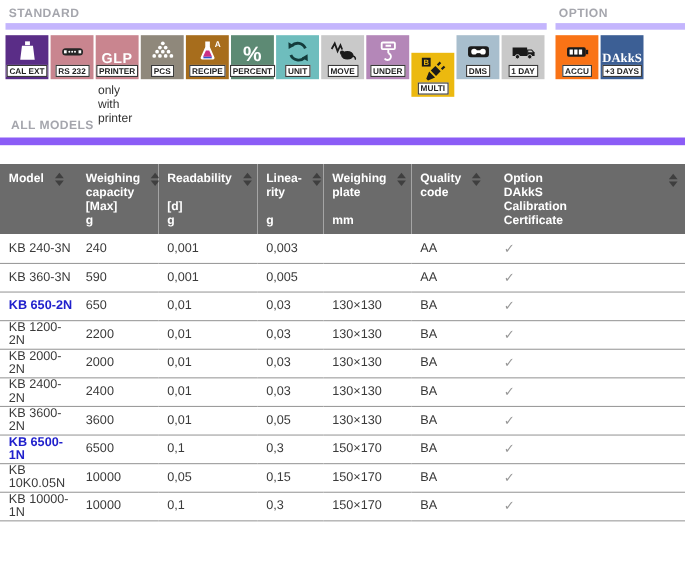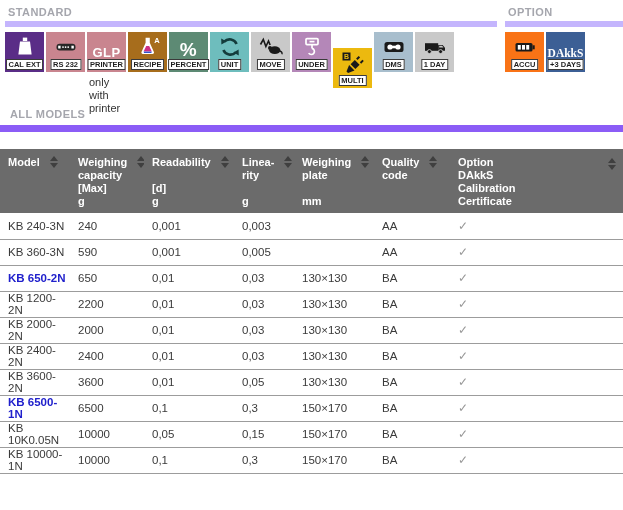--- a/index.html
+++ b/index.html
@@ -39,21 +39,21 @@
   .models-head h2{
     margin:0;font-size:11px;font-weight:700;color:#a5a6ad;letter-spacing:.4px;
   }
 
   
   table{border-collapse:collapse;width:623px;table-layout:fixed;margin-top:17px;}
   thead th{
     background:#6b6b6b;color:#fff;font-size:11px;font-weight:700;text-align:left;
     vertical-align:top;padding:7px 0 5px 8px;box-sizing:border-box;position:relative;
   }
-  .hline{height:13px;line-height:13px;display:flex;align-items:flex-start;}
+  .hline{height:13px;line-height:13px;display:flex;align-items:flex-end;}
   .sort{display:inline-block;margin-left:10px;}
   .sort i{display:block;width:0;height:0;border-left:4px solid transparent;border-right:4px solid transparent;}
   .sort .up{border-bottom:5px solid #3f3f3f;margin-bottom:2px;}
   .sort .down{border-top:5px solid #3f3f3f;}
   .sort-right{position:absolute;right:7px;top:9px;margin-left:0;}
   tbody td{
     height:26px;box-sizing:border-box;border-bottom:1px solid #9c9c9c;
     padding:0 0 0 8px;font-size:11.5px;color:#3a3a3a;vertical-align:middle;
   }
   td.check{color:#999;font-size:12px;}
@@ -98,20 +98,39 @@
             <div class="badge" style="background: rgb(201, 133, 143);">
               <div class="glyph">
                 <div class="txt-glyph" style="color:#ffffff;font-size:13px;letter-spacing:.5px;">GLP</div>
               </div>
               <div class="blabel">PRINTER</div>
             </div>
             <div class="note">
               <div>only</div>
               <div>with</div>
               <div>printer</div>
+            </div>
+          </div>
+          <div class="badge-wrap">
+            <div class="badge" style="background: rgb(143, 136, 123);">
+              <div class="glyph">
+                <svg viewBox="0 0 24 24" fill="#ffffff">
+                  <circle cx="12" cy="4.4" r="1.7"></circle>
+                  <circle cx="9.4" cy="8.2" r="1.7"></circle>
+                  <circle cx="14.6" cy="8.2" r="1.7"></circle>
+                  <circle cx="6.8" cy="12" r="1.7"></circle>
+                  <circle cx="12" cy="12" r="1.7"></circle>
+                  <circle cx="17.2" cy="12" r="1.7"></circle>
+                  <circle cx="4.2" cy="15.8" r="1.7"></circle>
+                  <circle cx="9.4" cy="15.8" r="1.7"></circle>
+                  <circle cx="14.6" cy="15.8" r="1.7"></circle>
+                  <circle cx="19.8" cy="15.8" r="1.7"></circle>
+                </svg>
+              </div>
+              <div class="blabel">PCS</div>
             </div>
           </div>
           <div class="badge-wrap">
             <div class="badge" style="background: rgb(167, 109, 28);">
               <div class="glyph">
                 <svg viewBox="0 0 24 24">
                   <path d="M9.6 2.8h4.2v5l4.1 9.2a1.4 1.4 0 0 1-1.3 2H6.8a1.4 1.4 0 0 1-1.3-2l4.1-9.2z" fill="#ffffff"></path>
                   <path d="M7.6 16.6h8.2L13.2 11h-3z" fill="#cc2f86"></path>
                   <rect x="7.9" y="16.6" width="7.6" height="1.4" fill="#2f55cc"></rect>
                   <text x="18.2" y="7.6" font-size="7.5" font-weight="bold" fill="#ffffff" font-family="Liberation Sans, sans-serif">A</text>

